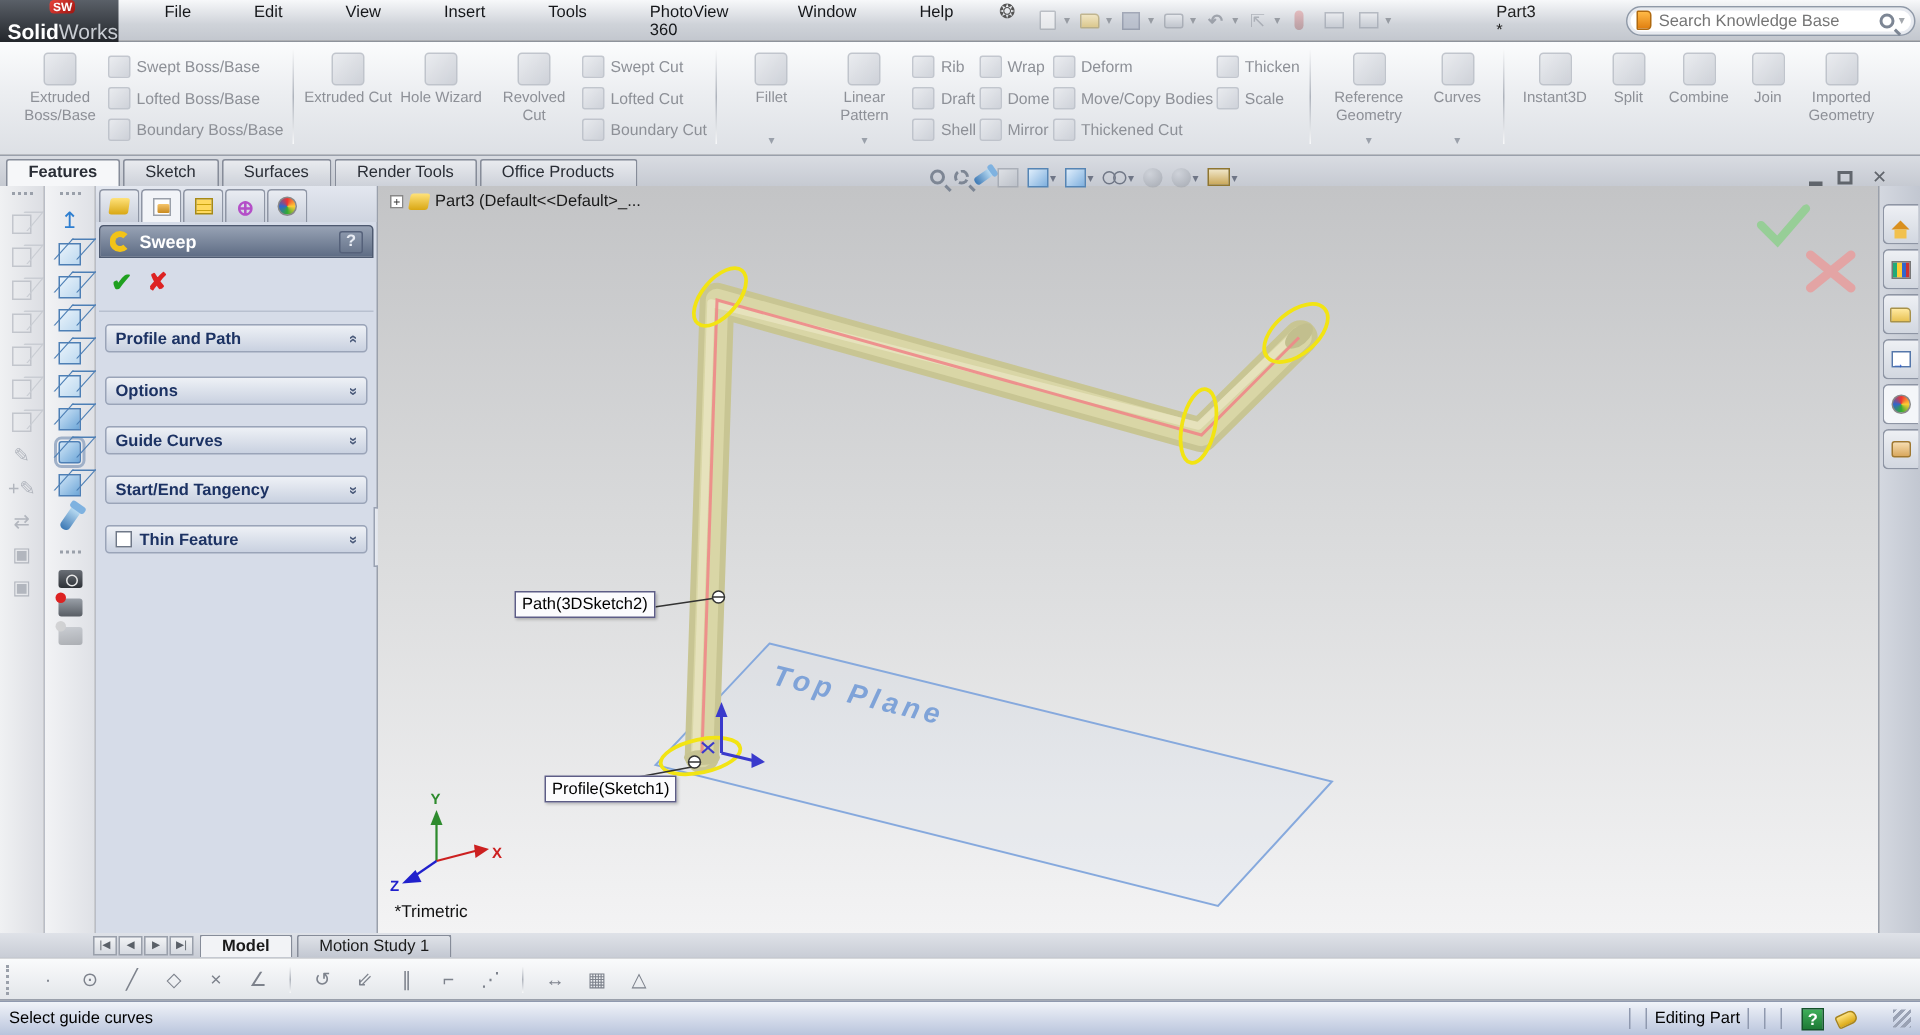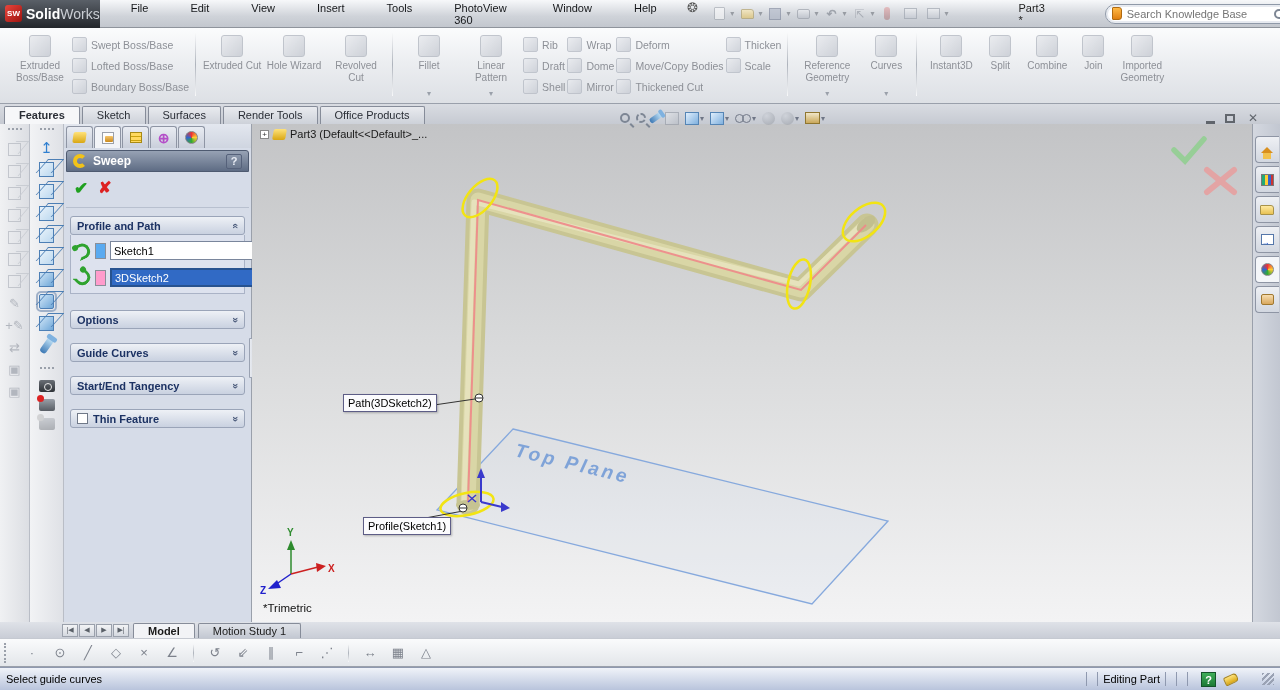--- a/index.html
+++ b/index.html
@@ -2,21 +2,21 @@
 <html><head>
 <meta charset="utf-8">
 <style>
   * { margin:0; padding:0; box-sizing:border-box; }
   html,body { width:1280px; height:690px; overflow:hidden; }
   body { font-family:"Liberation Sans", sans-serif; font-size:11px; color:#1a1a1a; background:#d4d0c8; position:relative; }
 
   
   #titlebar { position:absolute; left:0; top:0; width:1280px; height:28px;
     background:linear-gradient(#f7f8fa,#cfd3d9 60%,#c3c7ce); border-bottom:1px solid #8f949c; display:flex; align-items:center; }
-  #logoArea { width:130px; height:28px; background:linear-gradient(#5a6068,#23262b); display:flex; align-items:center; padding-left:5px; gap:4px; }
+  #logoArea { width:130px; height:28px; background:linear-gradient(#5a6068,#23262b); display:flex; align-items:center; padding-left:5px; gap:4px;flex-direction:column; }
   #logoCube { width:17px; height:17px; background:linear-gradient(135deg,#e8453c,#9f1410); border-radius:3px; color:#fff; font-size:8px; font-weight:bold; display:flex; align-items:center; justify-content:center; }
   #logoText b { color:#fff; font-size:14px; }
   #logoText span { color:#c9cdd3; font-size:14px; font-weight:300; }
   #menubar { display:flex; gap:16px; margin-left:18px; }
   .menu-item { padding:2px 13px; color:#15171a; cursor:default; }
   #menuPin { width:18px; text-align:center; color:#555; font-size:13px; }
   #qat { display:flex; align-items:center; gap:3px; margin-left:10px; }
   .qbtn { width:20px; height:18px; display:flex; align-items:center; justify-content:center; opacity:.55; }
   .qdd { color:#7d828a; font-size:8px; margin-left:-2px; opacity:.7; }
   .q-page { width:11px; height:13px; background:#fdfdfd; border:1px solid #9aa0a8; border-radius:1px; }
@@ -268,20 +268,34 @@
         <span class="blabel">Extruded Cut</span>
       </div>
     <div class="bigbtn">
         <span class="bicon"></span>
         <span class="blabel">Hole Wizard</span>
       </div>
     <div class="bigbtn">
         <span class="bicon"></span>
         <span class="blabel">Revolved Cut</span>
       </div>
+    <div class="stack">
+      <div class="smallbtn">
+          <span class="sicon"></span>
+          <span class="slabel">Swept Cut</span>
+        </div>
+      <div class="smallbtn">
+          <span class="sicon"></span>
+          <span class="slabel">Lofted Cut</span>
+        </div>
+      <div class="smallbtn">
+          <span class="sicon"></span>
+          <span class="slabel">Boundary Cut</span>
+        </div>
+    </div>
   </div>
   <div class="vsep"></div>
   <div class="rgroup">
     <div class="bigbtn">
         <span class="bicon"></span>
         <span class="blabel">Fillet</span>
         <span class="dd">▾</span>
       </div>
     <div class="bigbtn">
         <span class="bicon"></span>
@@ -445,32 +459,20 @@
     <span id="pmHelp">?</span>
   </div>
   <div id="okRow">
     <span class="ok">✔</span>
     <span class="cancel">✘</span>
   </div>
 
   <div class="grouphdr">
     <span class="gtitle">Profile and Path</span>
     <span class="chev">«</span>
-  </div>
-  <div class="groupbody">
-    <div class="selrow">
-      <span class="curveicon"></span>
-      <span class="swatch" style="background:#5aaaf0"></span>
-      <input class="selinput" value="Sketch1" style="">
-    </div>
-    <div class="selrow">
-      <span class="curveicon" style="transform:rotate(-45deg)"></span>
-      <span class="swatch" style="background:#ff9ccc"></span>
-      <input class="selinput selected" value="3DSketch2" style="">
-    </div>
   </div>
 
   <div class="grouphdr" style="margin-top:16px">
     <span class="gtitle">Options</span>
     <span class="chev">»</span>
   </div>
   <div class="grouphdr" style="margin-top:14px">
     <span class="gtitle">Guide Curves</span>
     <span class="chev">»</span>
   </div>

